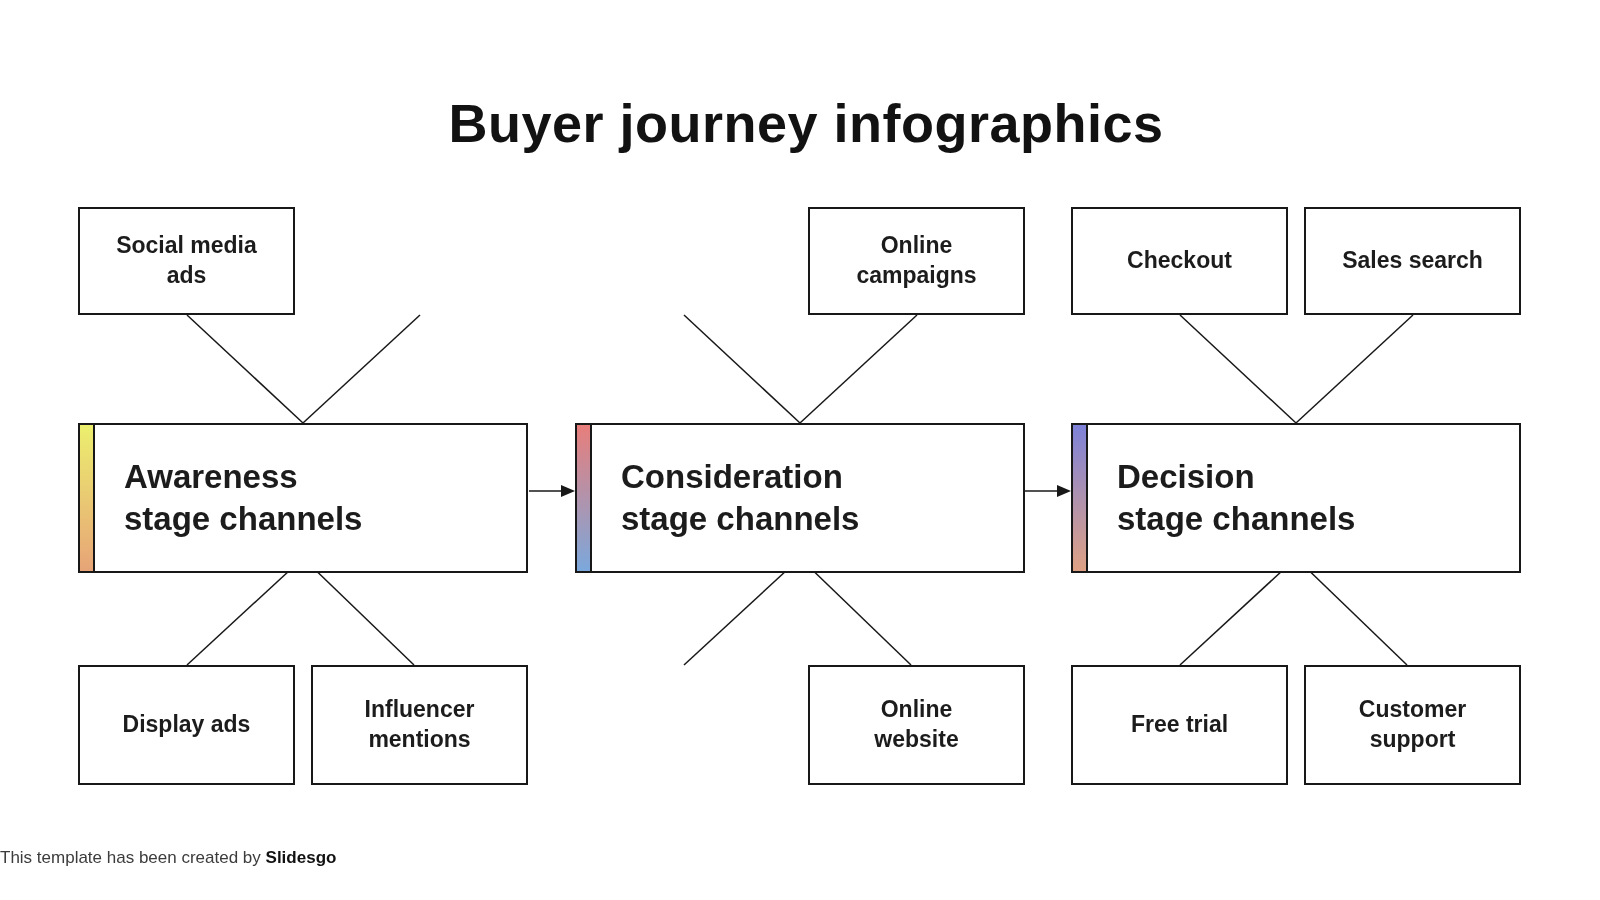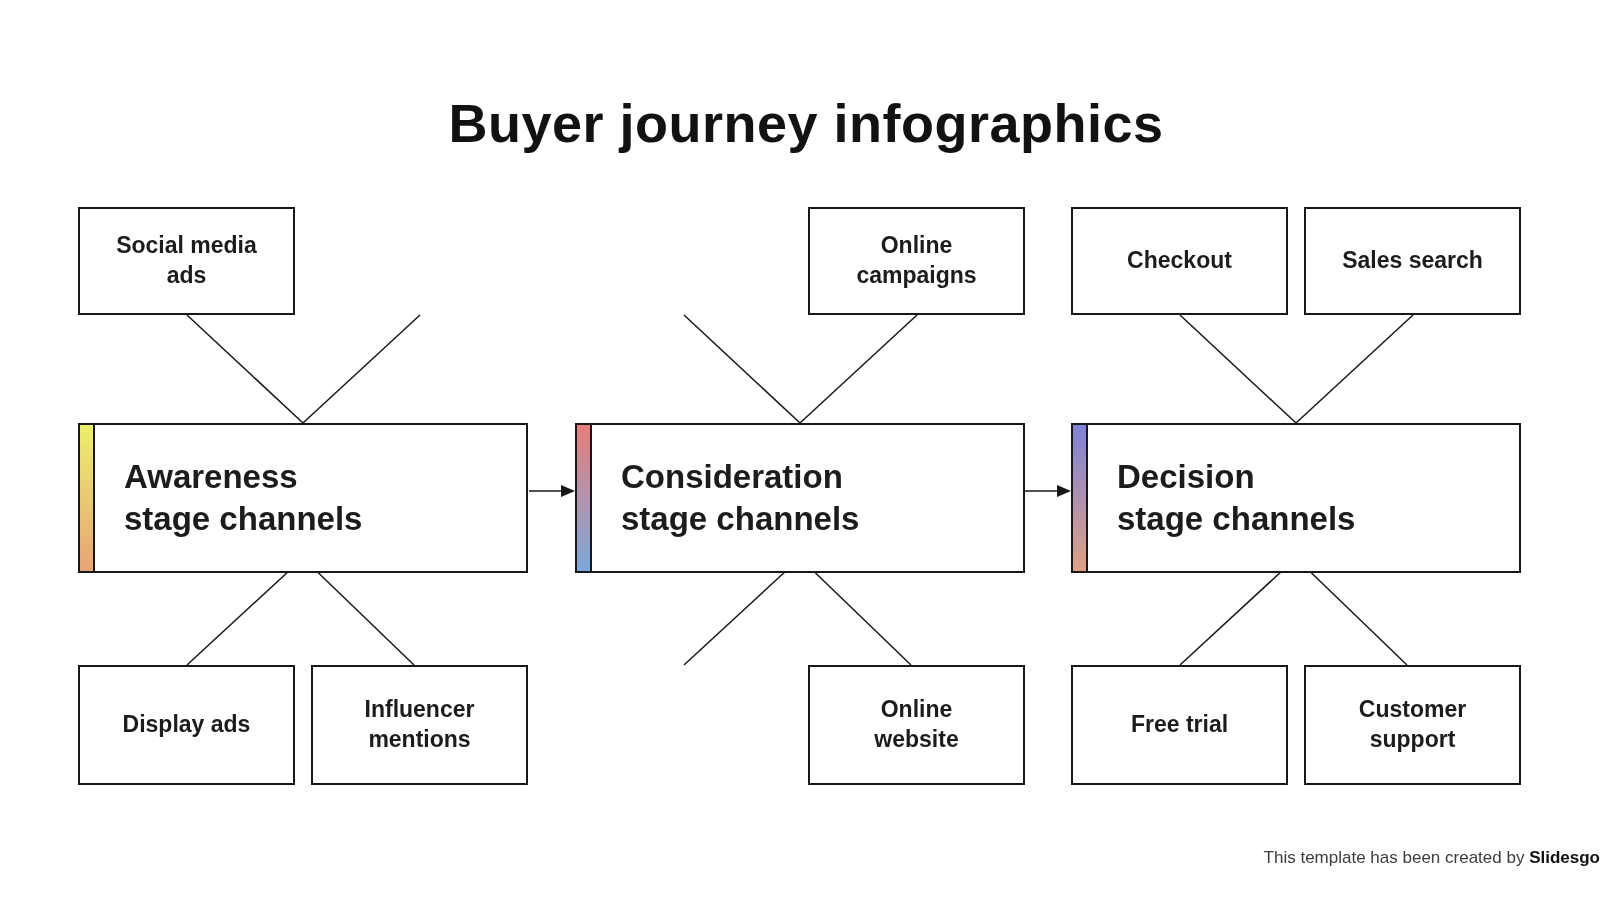--- a/index.html
+++ b/index.html
@@ -75,21 +75,21 @@
     top: 0;
     bottom: 0;
     width: 13px;
     border-right: 2px solid #181818;
   }
   .footer {
     position: absolute;
     left: 0;
     top: 848px;
     width: 1600px;
-    text-align: right;
+    text-align: left;
     font-size: 17px;
     color: #3c3c3c;
   }
   .footer .brand { font-weight: 700; color: #111111; }
 </style>
 </head>
 <body>
 
 <div class="canvas">
 

